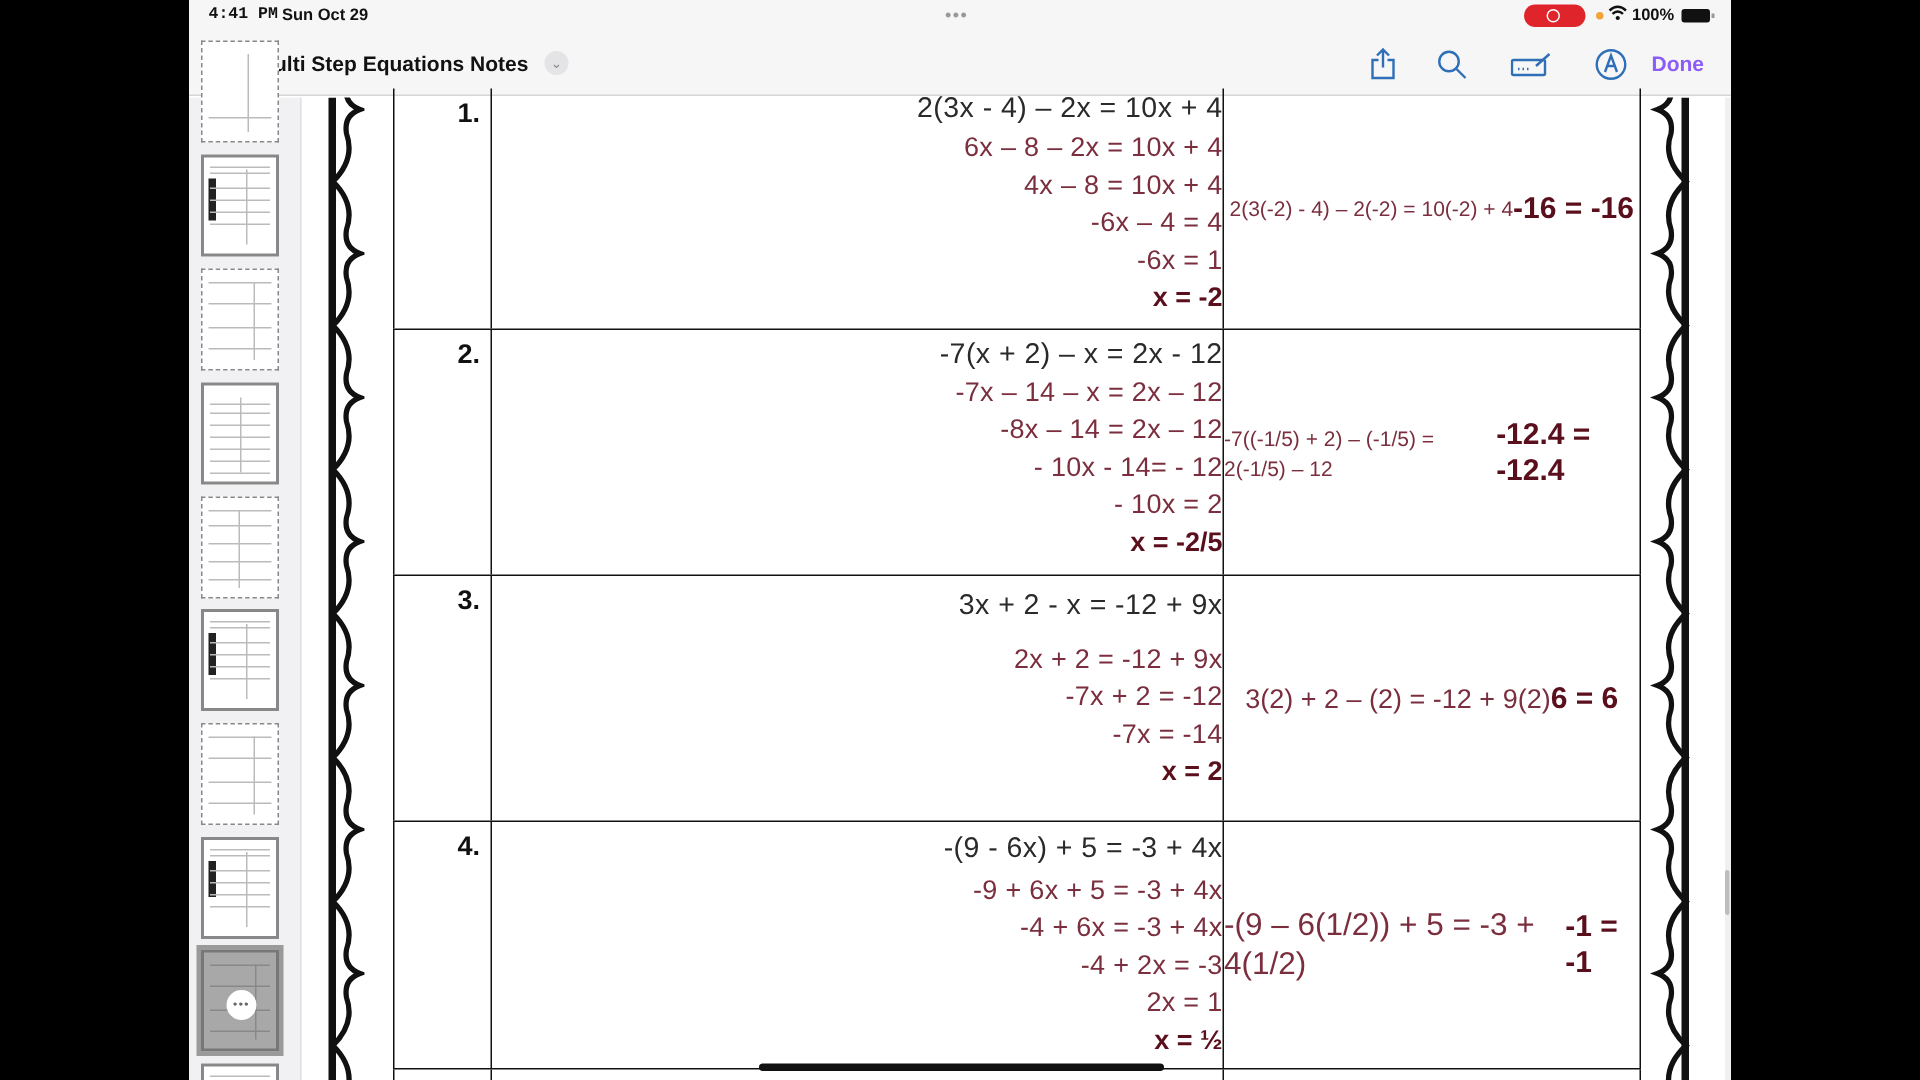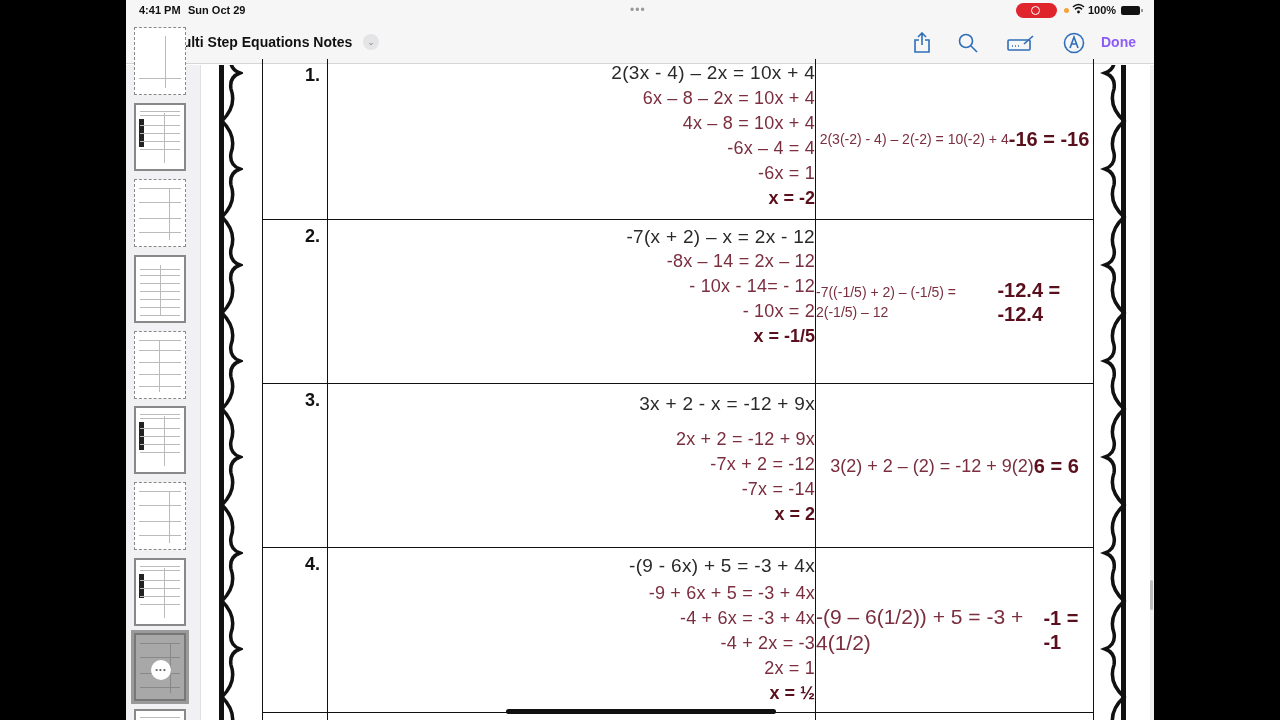--- a/index.html
+++ b/index.html
@@ -3,21 +3,21 @@
 <meta charset="utf-8">
 <style>
   * { box-sizing: border-box; margin: 0; padding: 0; }
   html, body { width: 1280px; height: 720px; background: #000; overflow: hidden; }
   body { font-family: "Liberation Sans", sans-serif; position: relative; }
 
   .screen { position: absolute; left: 126px; top: 0; width: 1028px; height: 720px; background: #fff; overflow: hidden; }
 
   
   .statusbar { position: absolute; left: 0; top: 0; width: 100%; height: 22px; background: #f6f6f7; font-size: 11px; color: #111; }
-  .statusbar .time { position: absolute; left: 13px; top: 4px; font-weight: bold; }
+  .statusbar .time { position: absolute; left: 13px; top: 4px; font-weight: bold; font-family: Liberation Mono, monospace; }
   .statusbar .date { position: absolute; left: 62px; top: 4px; font-weight: bold; }
   .statusbar .dots { position: absolute; left: 504px; top: 3px; font-size: 12px; color: #999; letter-spacing: 1px; }
   .statusbar .rec { position: absolute; left: 890px; top: 3px; width: 41px; height: 15px; background: #e0242b; border-radius: 8px; }
   .statusbar .rec::after { content: ""; position: absolute; left: 15px; top: 3px; width: 7px; height: 7px; border: 1.5px solid #fff; border-radius: 50%; }
   .statusbar .orange-dot { position: absolute; left: 938px; top: 8px; width: 5px; height: 5px; border-radius: 50%; background: #f2a33a; }
   .statusbar .wifi { position: absolute; left: 946px; top: 3px; font-size: 11px; }
   .statusbar .battery-pct { position: absolute; left: 962px; top: 4px; font-weight: bold; }
   .statusbar .battery { position: absolute; left: 995px; top: 6px; width: 19px; height: 9px; background: #111; border-radius: 2px; }
   .statusbar .battery::after { content: ""; position: absolute; right: -3px; top: 3px; width: 2px; height: 3px; background: #999; }
 
@@ -222,24 +222,25 @@
           <div class="chk-res">-16 = -16</div>
         </div>
       </div>
 
       <div class="row" style="height:164px">
         <div class="cell-num">
             <span>2.</span>
           </div>
         <div class="cell-work">
           <div class="eq-main" style="margin-top:4px;line-height:24px">-7(x + 2) – x = 2x - 12</div>
+          <div class="eq-step">-7x – 14 – x = 2x – 12</div>
           <div class="eq-step">-8x – 14 = 2x – 12</div>
           <div class="eq-step">- 10x - 14= - 12</div>
           <div class="eq-step">- 10x = 2</div>
-          <div class="eq-answer">x = -1/5</div>
+          <div class="eq-answer">x = -2/5</div>
         </div>
         <div class="cell-check">
           <div class="chk-sub">-7((-1/5) + 2) – (-1/5) = 2(-1/5) – 12</div>
           <div class="chk-res">-12.4 = -12.4</div>
         </div>
       </div>
 
       <div class="row" style="height:164px">
         <div class="cell-num">
             <span>3.</span>

